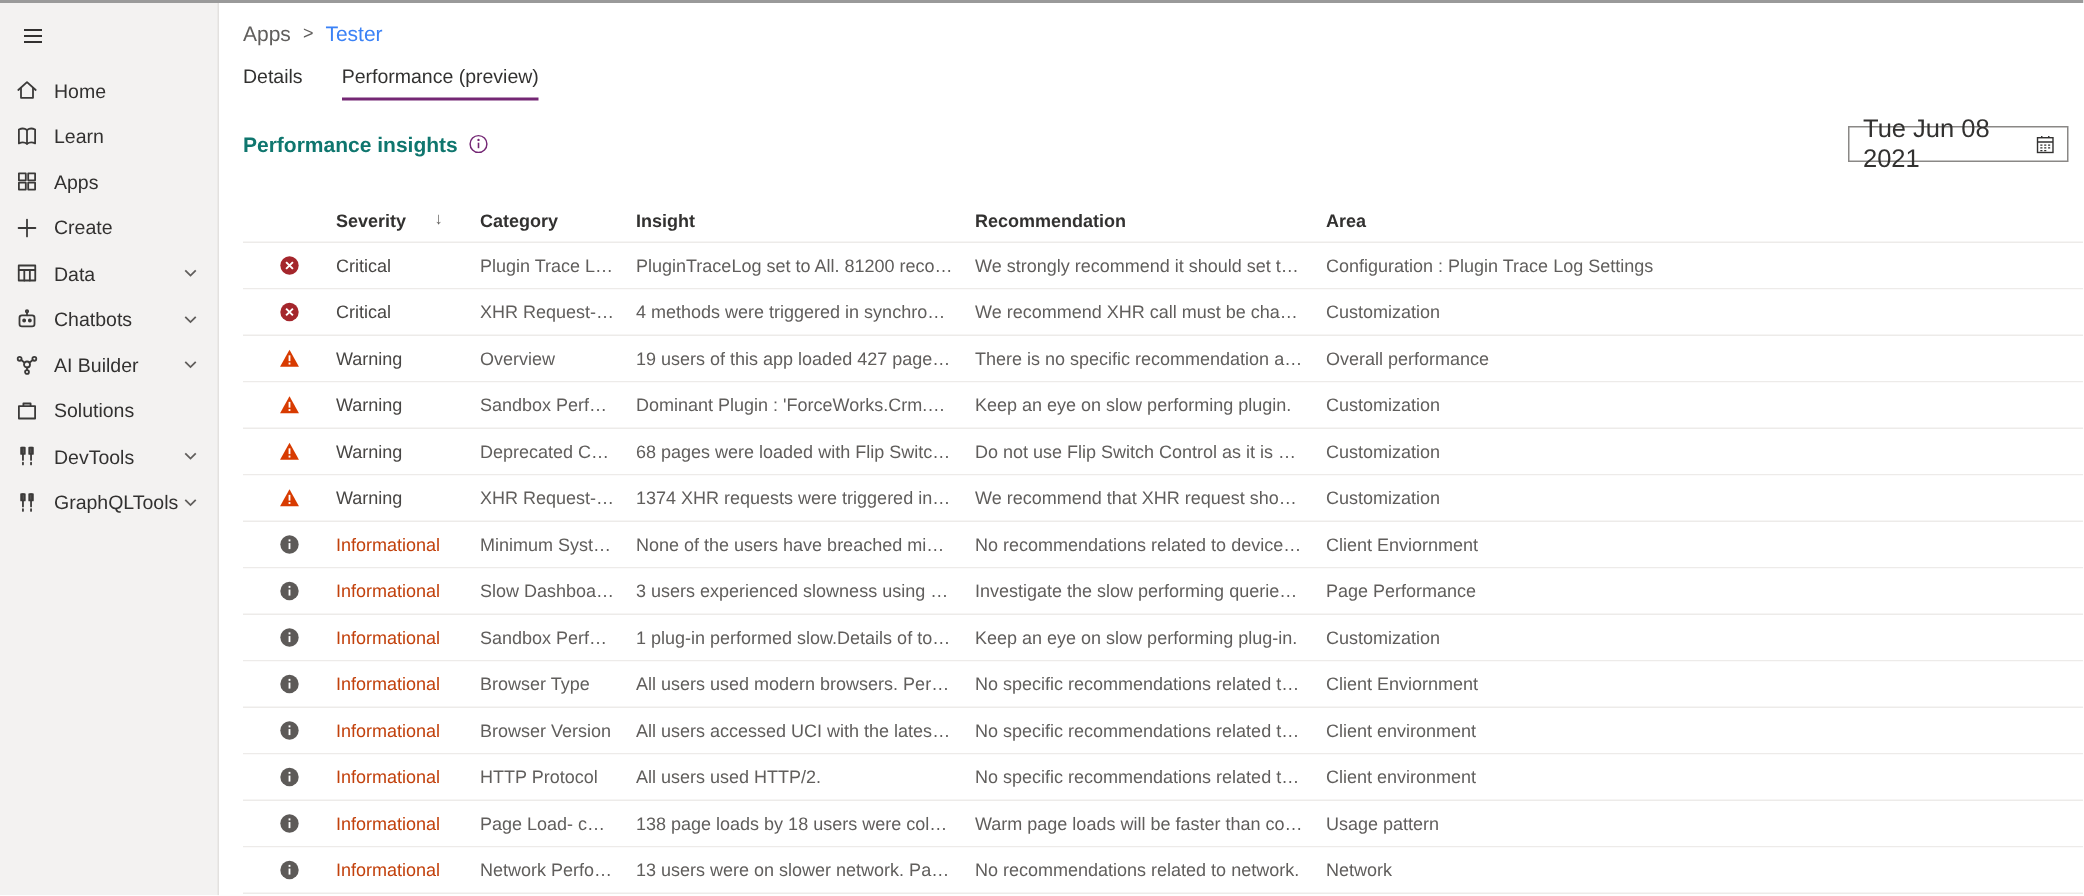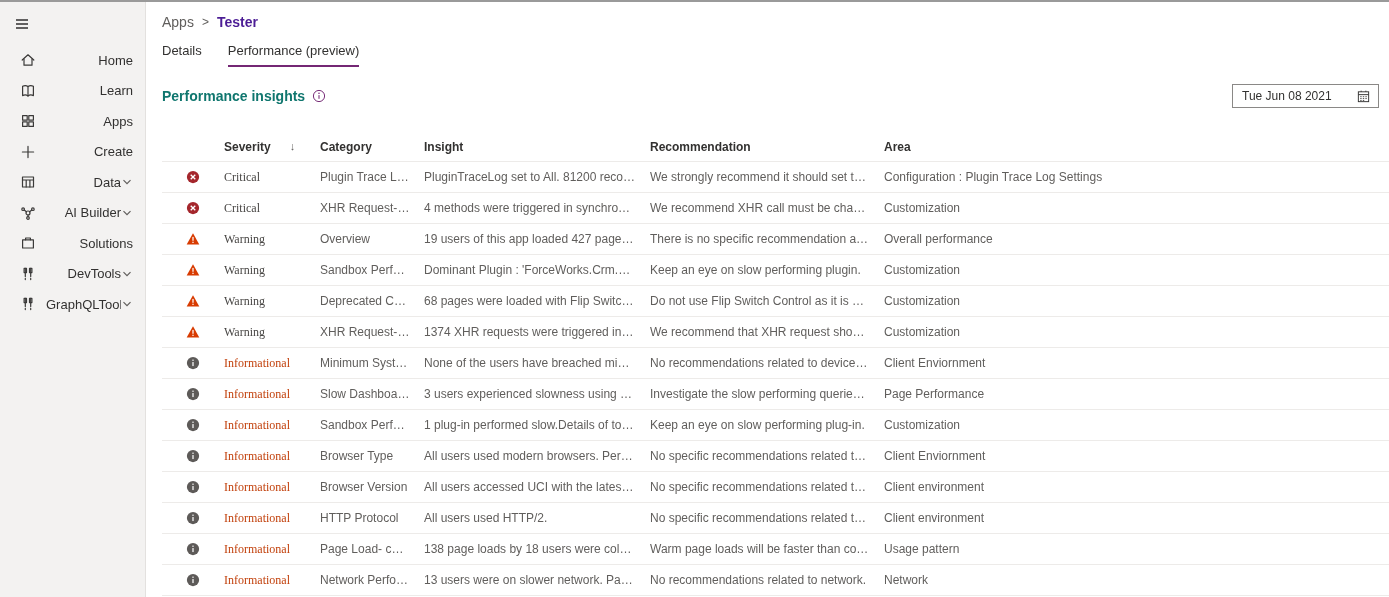--- a/index.html
+++ b/index.html
@@ -2,58 +2,58 @@
 <html><head>
 <meta charset="utf-8">
 <style>
   * { box-sizing: border-box; }
   body { margin: 0; font-family: "Liberation Sans", sans-serif; background: #fff; }
   .app { width: 1389px; height: 597px; background: #fff; border-top: 2px solid #9a9a9a; display: flex; overflow: hidden; }
 
   
   .sidebar { width: 146px; flex-shrink: 0; background: #f3f2f1; border-right: 1px solid #e3e1df; padding-top: 6px; }
   .hamburger { background: none; border: none; padding: 8px 14px 10px 14px; cursor: pointer; display: block; }
-  .side-item { display: flex; align-items: center; height: 30.5px; padding: 0 12px 0 20px; font-size: 13px; color: #323130; cursor: pointer; text-align: right; }
+  .side-item { display: flex; align-items: center; height: 30.5px; padding: 0 12px 0 10px; font-size: 13px; color: #323130; cursor: pointer; }
   .side-icon { width: 16px; height: 16px; margin-right: 10px; display: inline-flex; flex-shrink: 0; }
   .side-icon svg { width: 16px; height: 16px; }
   .side-label { flex: 1; white-space: nowrap; overflow: hidden; }
   .side-chevron { width: 12px; height: 12px; display: inline-flex; }
   .side-chevron svg { width: 12px; height: 12px; }
 
   
   .main { flex: 1; padding-left: 16px; overflow: hidden; }
   .breadcrumb { margin-top: 12px; font-size: 14px; color: #605e5c; display: flex; align-items: center; gap: 8px; }
   .breadcrumb .parent { cursor: pointer; }
   .breadcrumb .sep { font-size: 12px; color: #605e5c; }
-  .breadcrumb .current { color: #4c1d95; font-weight: 700; }
+  .breadcrumb .current { color: #3b82f6; font-weight: 400; }
 
   .tabs { display: flex; gap: 26px; margin-top: 13px; font-size: 13px; }
   .tab { padding-bottom: 9px; color: #323130; cursor: pointer; position: relative; }
   .tab.active { font-weight: 400; }
   .tab.active::after { content: ""; position: absolute; left: 0; right: 0; bottom: 0; height: 2.5px; background: #742774; }
 
   .section-row { display: flex; align-items: center; margin-top: 17px; padding-right: 10px; }
   .section-title { font-size: 14px; font-weight: 700; color: #0f766e; margin: 0; }
   .info-btn { margin-left: 7px; display: inline-flex; background: none; border: none; padding: 0; cursor: pointer; }
-  .datepicker { margin-left: auto; display: flex; align-items: center; border: 1px solid #8a8886; height: 24px; width: 147px; padding: 0 7px 0 9px; font-size: 12px; color: #323130; background: #fff; cursor: pointer; }
+  .datepicker { margin-left: auto; display: flex; align-items: center; border: 1px solid #8a8886; height: 24px; width: 147px; padding: 0 7px 0 9px; font-size: 17px; color: #323130; background: #fff; cursor: pointer; }
   .datepicker .cal { margin-left: auto; display: inline-flex; }
 
   
   .table { margin-top: 25px; }
   .t-head, .t-row { display: grid; grid-template-columns: 62px 96px 104px 226px 234px 1fr; align-items: center; }
   .t-head { height: 29px; font-size: 12px; font-weight: 700; color: #323130; border-bottom: 1px solid #edebe9; }
   .h-cell { display: flex; align-items: flex-start; gap: 19px; cursor: pointer; overflow: hidden; white-space: nowrap; padding-right: 10px; }
   .sort-arrow { font-weight: 400; color: #605e5c; font-size: 11px; }
   .h-chev { display: inline-flex; margin-top: 2px; }
   .t-row { height: 31px; border-bottom: 1px solid #edebe9; font-size: 12px; color: #605e5c; cursor: pointer; background: #fff; }
   .c { overflow: hidden; white-space: nowrap; text-overflow: ellipsis; padding-right: 14px; }
   .c-iconcell { display: flex; justify-content: center; padding-right: 0; }
   .sev-badge { width: 14px; height: 14px; display: inline-flex; }
   .sev-badge svg { width: 14px; height: 14px; }
-  .c-sev { color: #484644; font-family: Liberation Serif, serif; }
+  .c-sev { color: #484644; }
   .t-row.sev-informational .c-sev { color: #c2410c; }
 </style>
 </head>
 <body>
 
 <div class="app">
 
   <aside class="sidebar">
     <button class="hamburger">
       <svg width="16" height="16" viewBox="0 0 16 16" fill="none" stroke="#323130" stroke-width="1.4">
@@ -103,20 +103,37 @@
 
   </div>
         <div class="side-item">
     <span class="side-icon">
             <svg viewBox="0 0 16 16" fill="none" stroke="#3b3a39" stroke-width="1.2" stroke-linecap="round" stroke-linejoin="round">
               <rect x="2.5" y="3" width="11" height="10"></rect>
               <path d="M2.5 6 H13.5 M6.2 6 V13 M9.9 6 V13"></path>
             </svg>
           </span>
     <span class="side-label">Data</span>
+    <span class="side-chevron">
+            <svg viewBox="0 0 12 12" fill="none" stroke="#605e5c" stroke-width="1.2">
+              <path d="M2.5 4.2 L6 7.7 L9.5 4.2"></path>
+            </svg>
+          </span>
+  </div>
+        <div class="side-item">
+    <span class="side-icon">
+            <svg viewBox="0 0 16 16" fill="none" stroke="#3b3a39" stroke-width="1.2" stroke-linecap="round" stroke-linejoin="round">
+              <rect x="3" y="5.2" width="10" height="7.4" rx="1.6"></rect>
+              <path d="M8 5.2 V3.2"></path>
+              <circle cx="8" cy="2.5" r="0.8"></circle>
+              <circle cx="6.1" cy="8.7" r="0.7" fill="#3b3a39"></circle>
+              <circle cx="9.9" cy="8.7" r="0.7" fill="#3b3a39"></circle>
+            </svg>
+          </span>
+    <span class="side-label">Chatbots</span>
     <span class="side-chevron">
             <svg viewBox="0 0 12 12" fill="none" stroke="#605e5c" stroke-width="1.2">
               <path d="M2.5 4.2 L6 7.7 L9.5 4.2"></path>
             </svg>
           </span>
   </div>
         <div class="side-item">
     <span class="side-icon">
             <svg viewBox="0 0 16 16" fill="none" stroke="#3b3a39" stroke-width="1.2" stroke-linecap="round" stroke-linejoin="round">
               <circle cx="8" cy="8" r="2"></circle>

